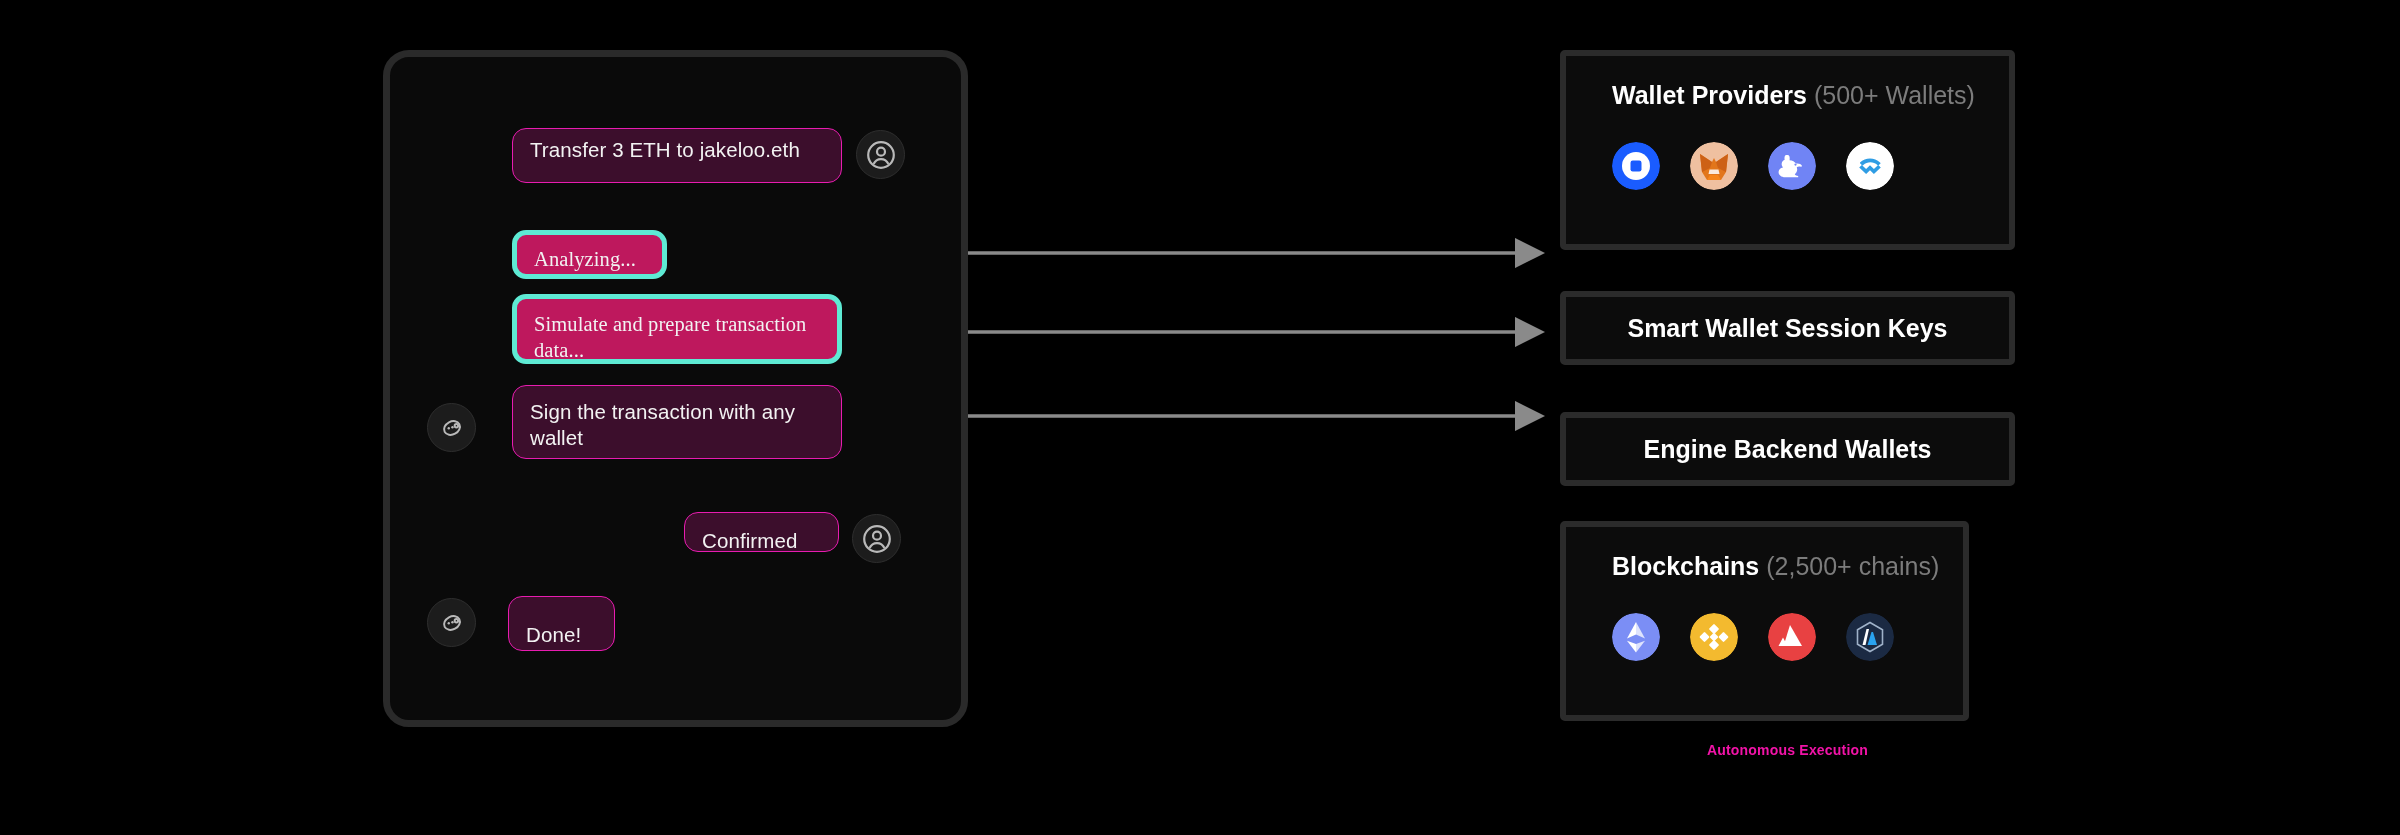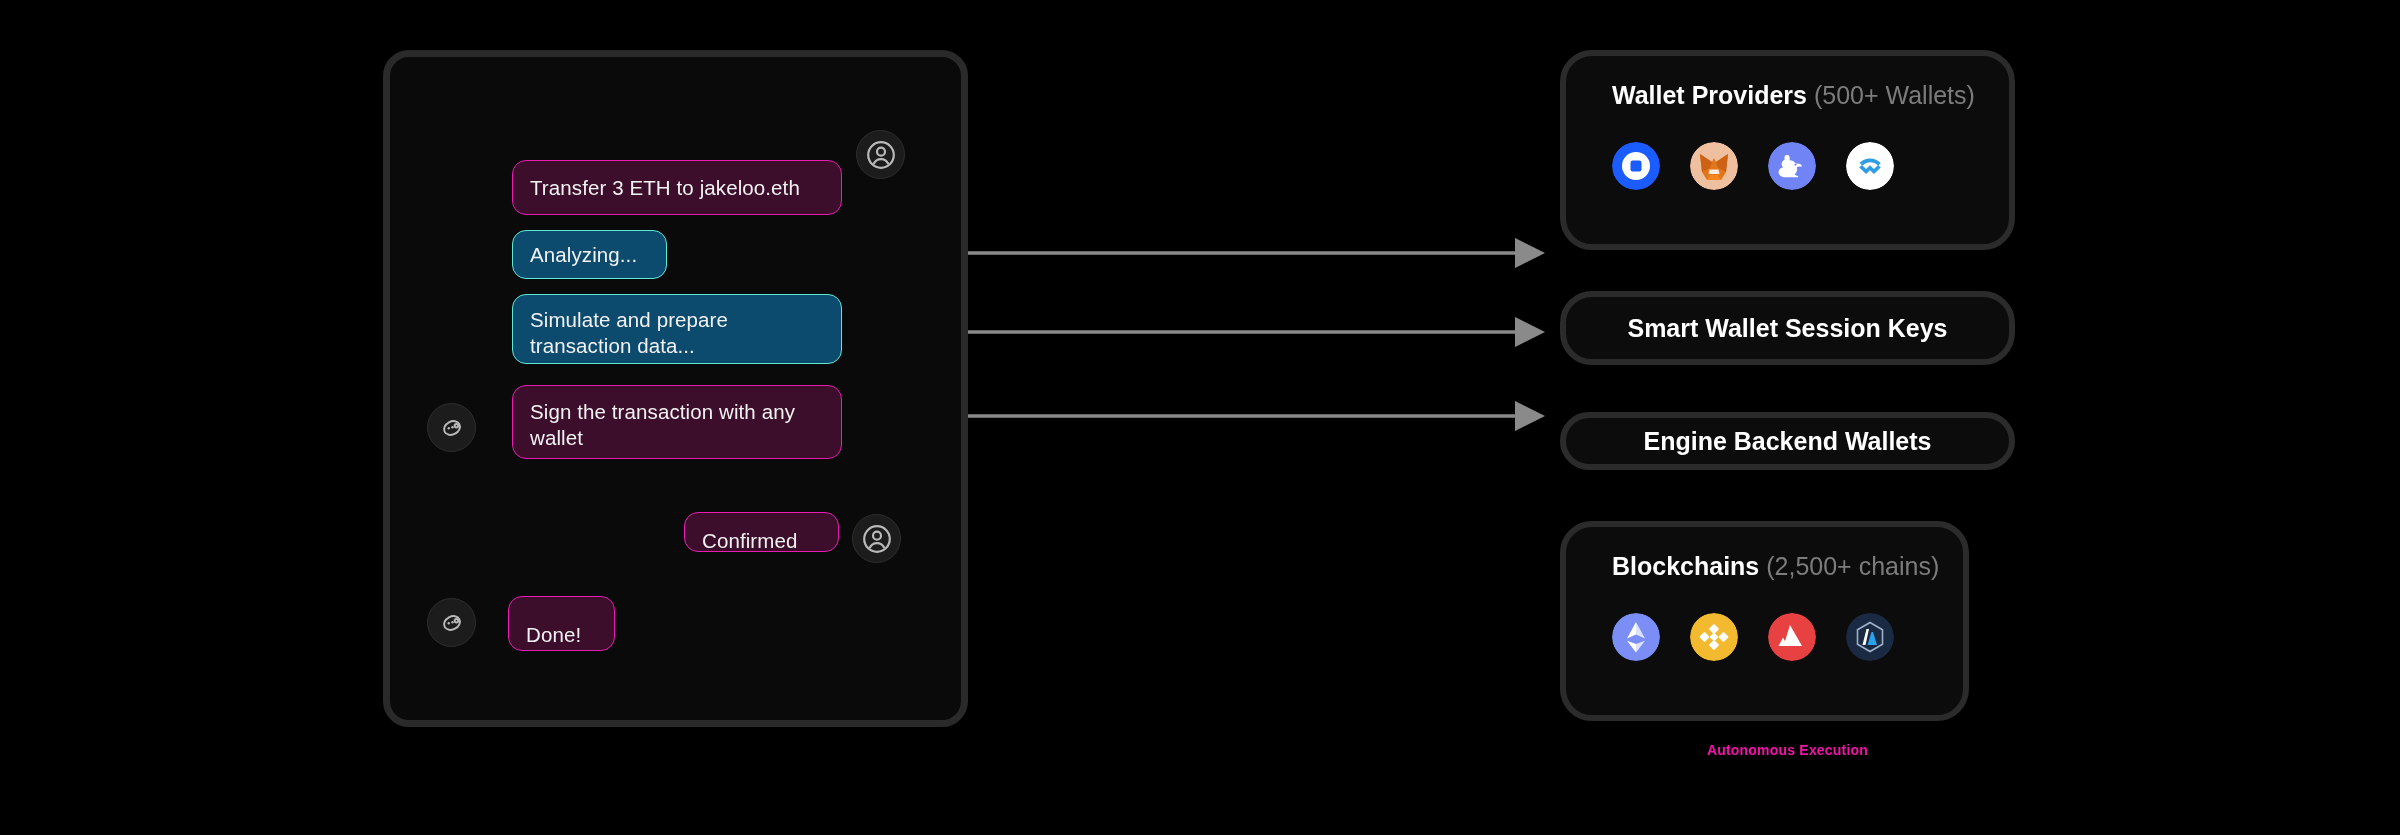--- a/index.html
+++ b/index.html
@@ -14,24 +14,24 @@
   
   #chat-panel{
     position:absolute; left:383px; top:50px; width:585px; height:677px;
     background:#0a0a0a; border:7px solid #2a2a2a; border-radius:26px;
   }
   .bubble{
     position:absolute; border-radius:14px;
     font-size:20.5px; line-height:26px; color:#f2f2f2;
     padding:13px 17px; letter-spacing:.1px;
   }
-  .bubble.dark{ background:#0c4a6e; border:1px solid #5eead4; }
+  .bubble.dark{ background:#be185d; border:5px solid #5eead4;font-family:Liberation Serif, serif; }
   .bubble.pink{ background:#3c0e2c; border:1.6px solid #e81cb0; }
 
-  #bubble-transfer{ left:512px; top:128px; width:330px; height:55px; padding-top:14px;margin-top:32px; }
+  #bubble-transfer{ left:512px; top:128px; width:330px; height:55px; padding-top:8px; }
   #bubble-analyzing{ left:512px; top:230px; width:155px; height:49px; padding-top:11px;}
   #bubble-simulate { left:512px; top:294px; width:330px; height:70px; padding-top:12px;}
   #bubble-sign     { left:512px; top:385px; width:330px; height:74px; padding-top:13px;}
   #bubble-confirmed{ left:684px; top:512px; width:155px; height:40px; padding-top:15px;}
   #bubble-done     { left:508px; top:596px; width:107px; height:55px; padding-top:25px;}
 
   .avatar{
     position:absolute; width:49px; height:49px; border-radius:50%;
     background:#1c1c1c; border:1px solid #2e2e2e;
   }
@@ -54,25 +54,25 @@
     position:absolute; left:0; right:0; text-align:center;
     font-size:20.5px; color:#f0f0f0;
   }
   #nebula-step-0{ top:114px; }
   #nebula-step-1{ top:201px; }
   #nebula-step-2{ top:283px; }
 
   
   .card{
     position:absolute; background:#0c0c0c; border:6px solid #2b2b2b;
-    border-radius:32px;
+    border-radius:5px;
   }
   #card-wallets  { left:1560px; top:50px;  width:455px; height:200px; }
   #card-sessions { left:1560px; top:291px; width:455px; height:74px;  }
-  #card-engine   { left:1560px; top:412px; width:455px; height:58px;  }
+  #card-engine   { left:1560px; top:412px; width:455px; height:74px;  }
   #card-chains   { left:1560px; top:521px; width:409px; height:200px; }
 
   .card-title{
     position:absolute; left:46px; top:25px;
     font-size:25px; color:#fff; font-weight:700; white-space:nowrap;
   }
   .card-title .muted{ color:#7c7c7c; font-weight:400; }
   .card-center{
     position:absolute; inset:0; display:flex; align-items:center; justify-content:center;
     font-size:25px; color:#fff; font-weight:700;

